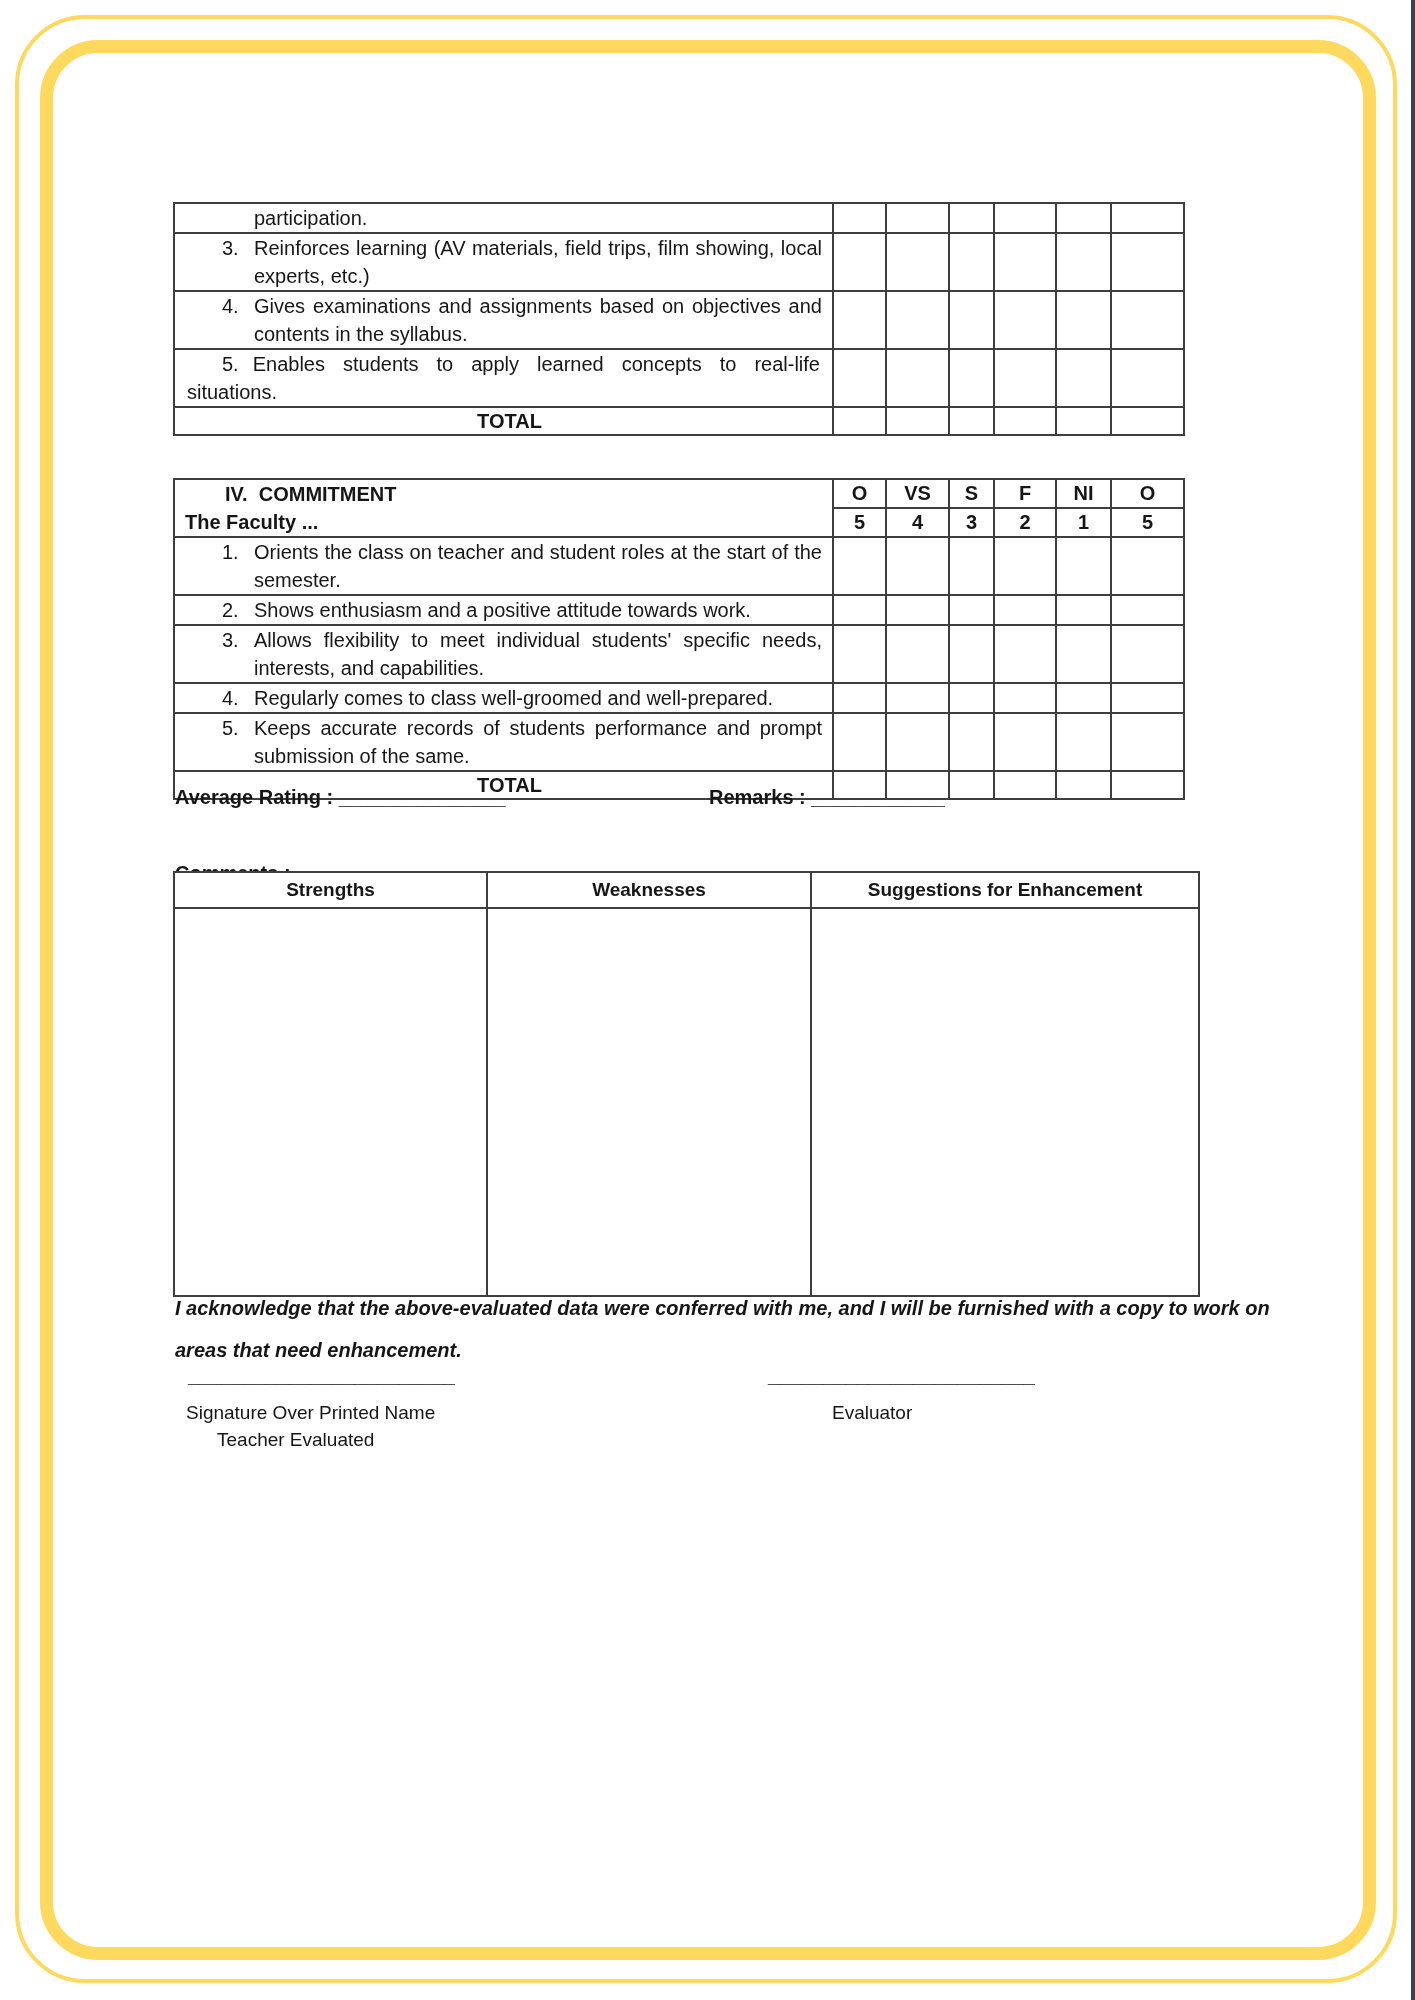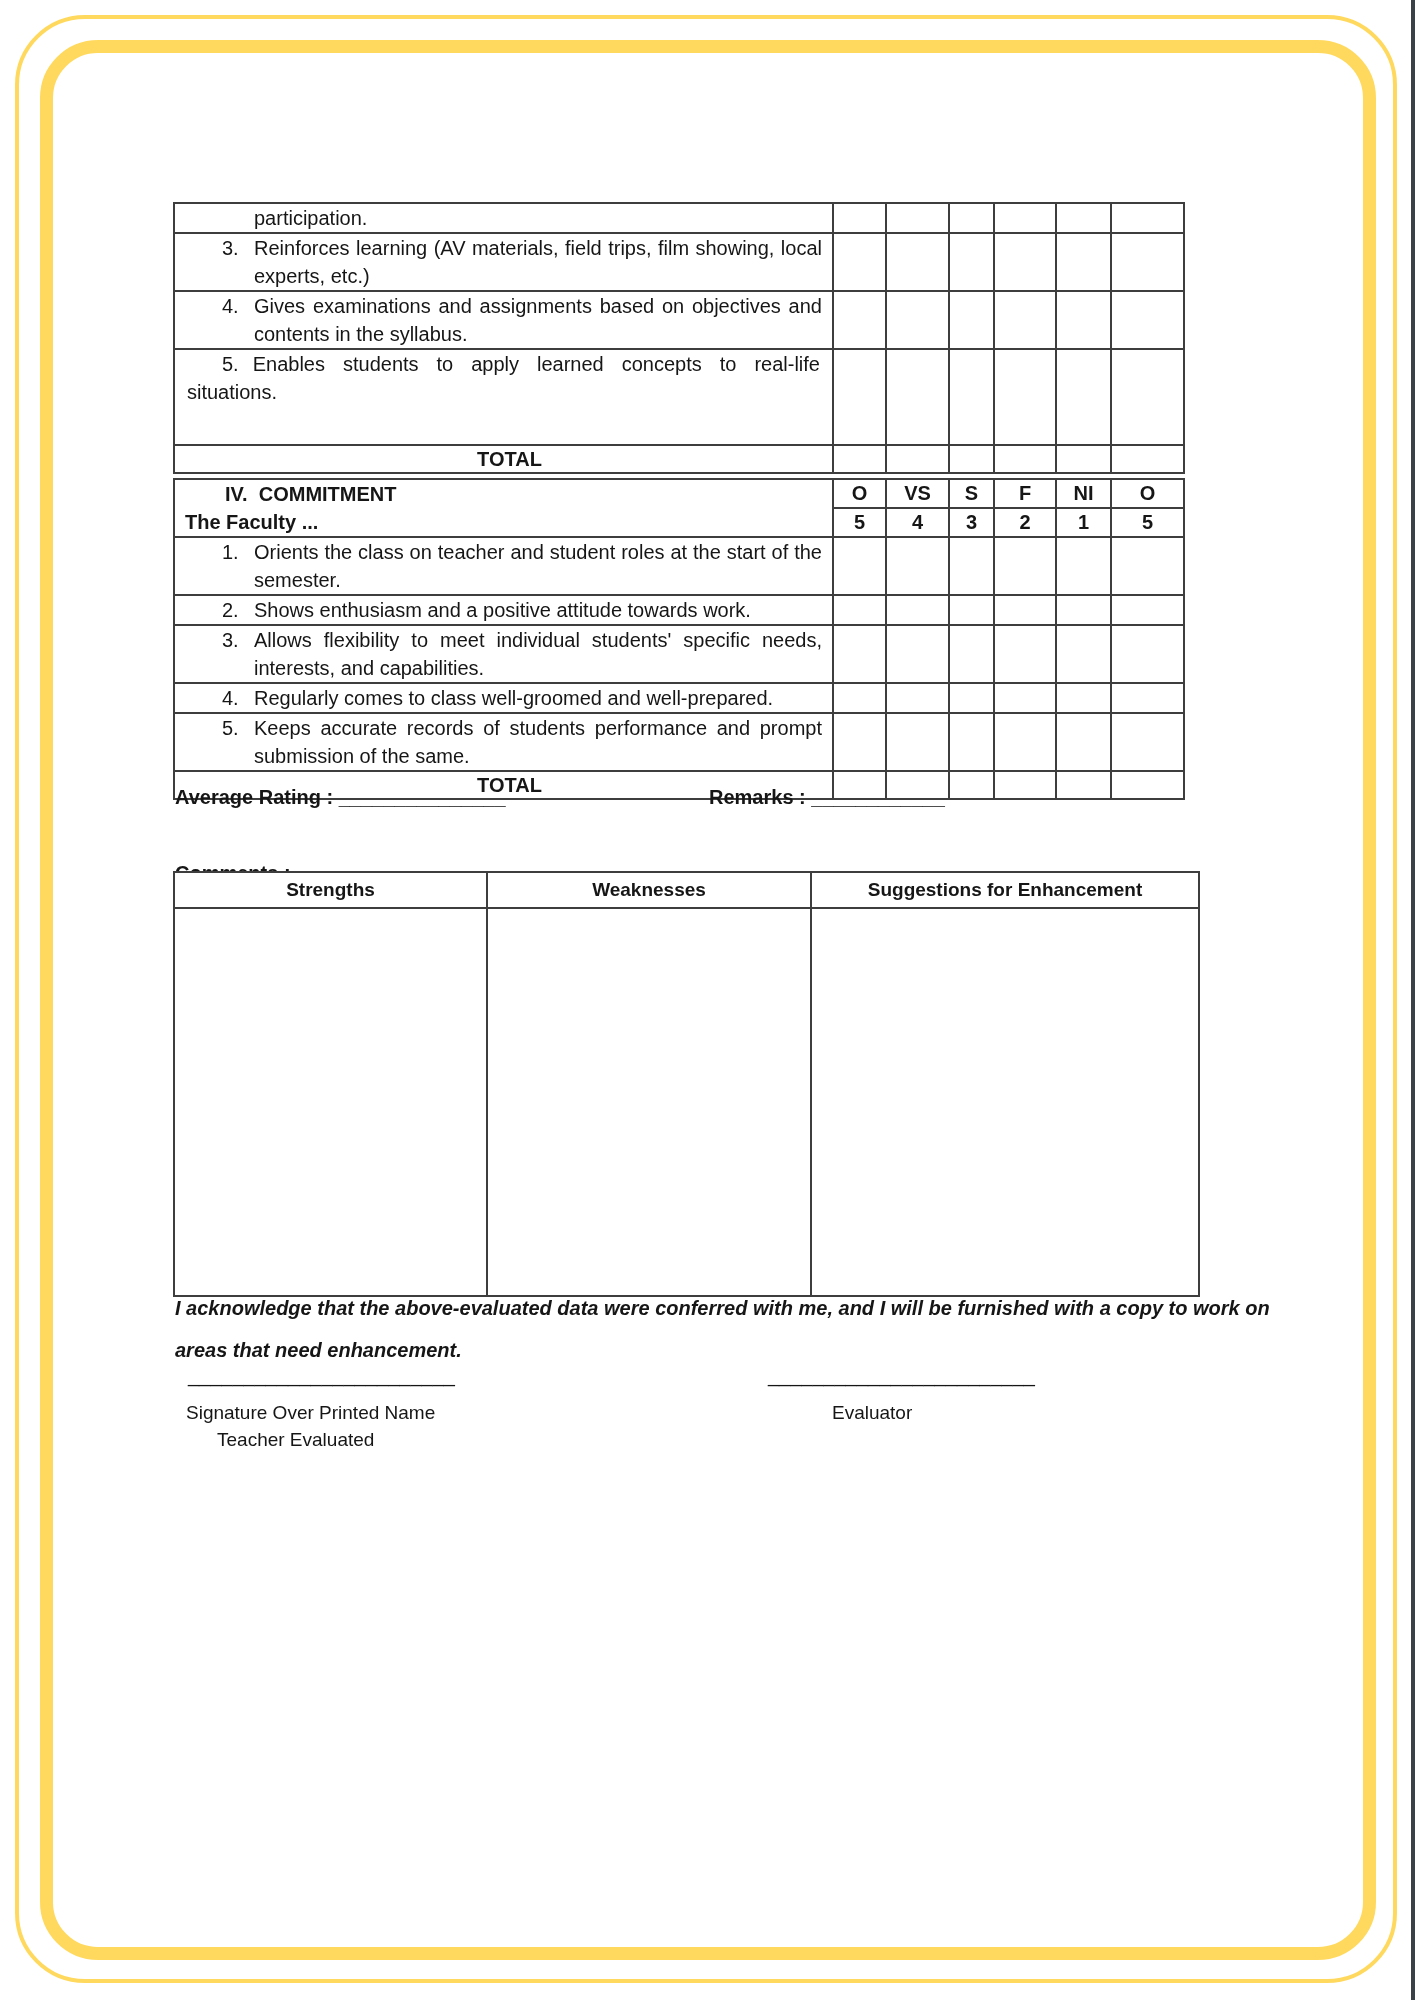--- a/index.html
+++ b/index.html
@@ -26,21 +26,21 @@
   #t1 { left:173px; top:202px; }
   #t2 { left:173px; top:478px; }
 
   .item { position:relative; text-align:justify; padding:0 10px 0 79px; }
   .item .num { position:absolute; left:47px; top:0; }
   .item-outdent { padding:0 12px; text-indent:35px; text-align:justify; }
   .item-outdent .num-inline { margin-right:14px; }
 
   tr.h29 td { height:29px; }
   tr.h56 td { height:56px; }
-  tr.h78 td { height:96px; }
+  tr.h78 td { height:58px; }
   tr.h28 td { height:28px; }
   tr.h27 td { height:27px; }
 
   .total-cell { text-align:center; font-weight:700; line-height:26px;padding-left:12px; }
 
   .sec-title { font-weight:700; padding-left:50px; white-space:pre; }
   .sec-sub   { font-weight:700; padding-left:10px; }
   .rh { text-align:center; font-weight:700; line-height:27px; }
 
   
@@ -51,21 +51,21 @@
   #ctable td.hd { height:36px; text-align:center; font-weight:700; font-size:19px; line-height:30px; vertical-align:middle; }
   #ctable td.bd { height:388px; }
 
   
   .ack {
     position:absolute; left:175px; top:1287px; width:1105px;
     font-size:20px; font-weight:700; font-style:italic; line-height:42px;
   }
 
   
-  .sigline { position:absolute; font-size:20px; font-weight:400; letter-spacing:0; white-space:pre;text-align:right; }
+  .sigline { position:absolute; font-size:20px; font-weight:700; letter-spacing:0; white-space:pre;text-align:right; }
   .siglabel { position:absolute; font-size:19px; font-weight:400; white-space:pre; }
 </style>
 </head>
 <body>
 
 <div class="frame-outer"></div>
 <div class="frame-inner"></div>
 <div class="edge-right"></div>
 
 <table id="t1" class="rating-table">

